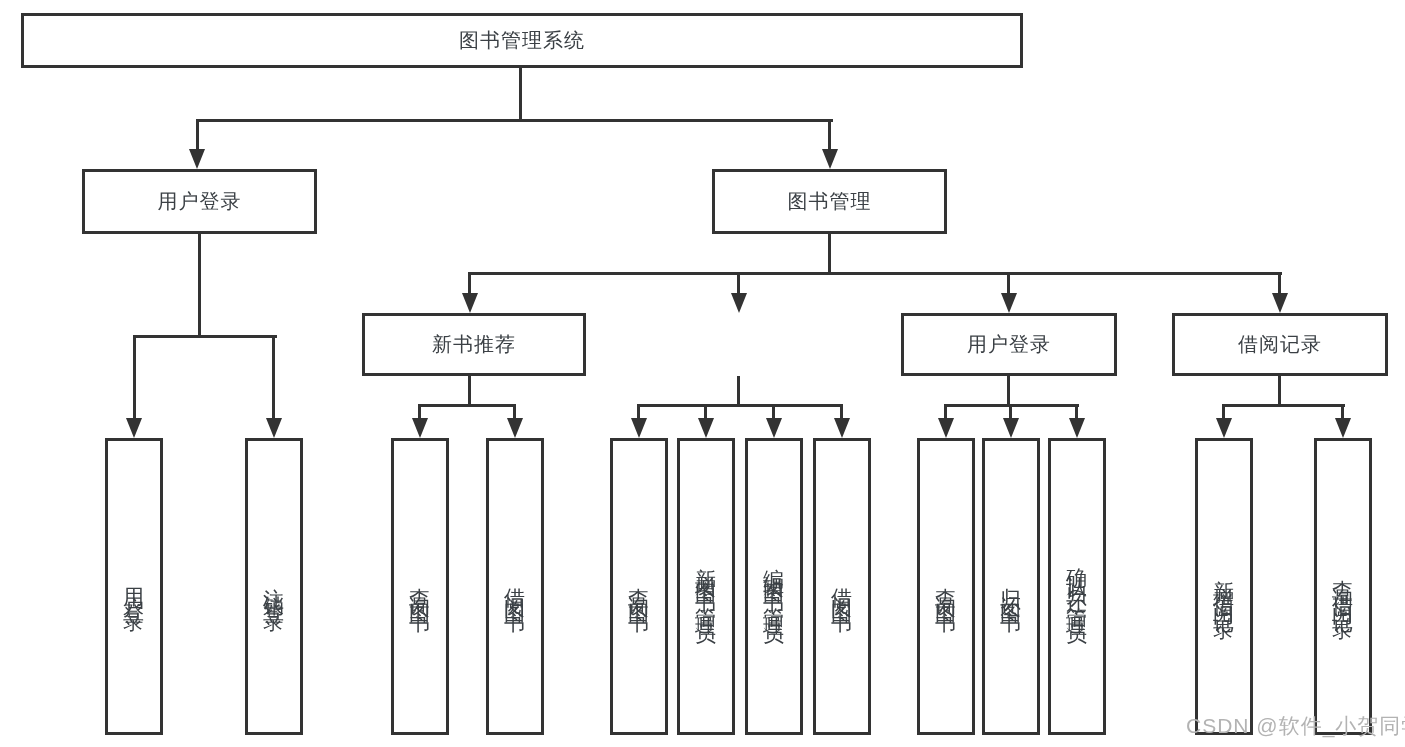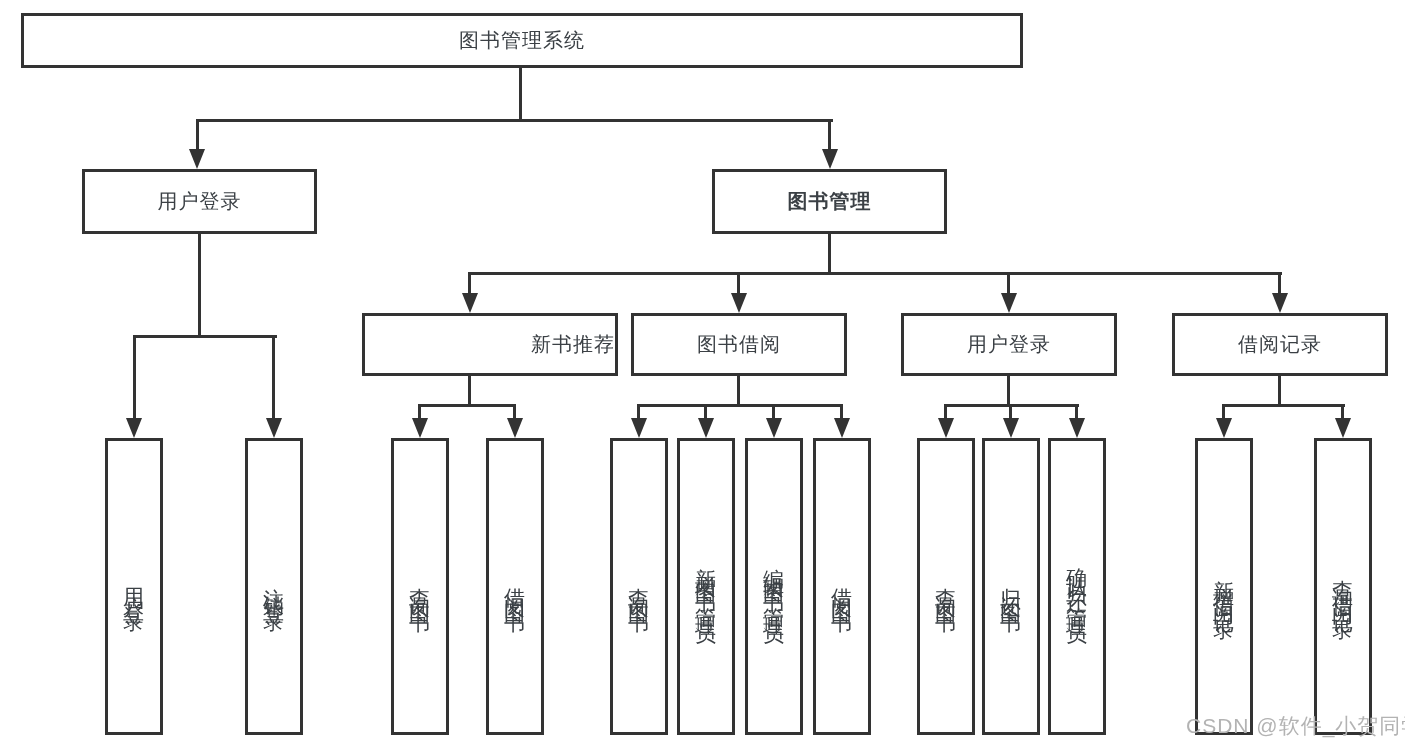--- a/index.html
+++ b/index.html
@@ -68,21 +68,21 @@
   <div class="vl" style="left:519px;top:68px;height:51px;"></div>
   <div class="hl" style="left:196px;top:119px;width:637px;"></div>
   <div class="vl" style="left:196px;top:119px;height:30px;"></div>
   <div class="ar" style="left:189px;top:149px;"></div>
   <div class="vl" style="left:828px;top:119px;height:30px;"></div>
   <div class="ar" style="left:822px;top:149px;"></div>
 
   <div class="box" style="left:82px;top:169px;width:235px;height:65px;">
     <span>用户登录</span>
   </div>
-  <div class="box" style="left:712px;top:169px;width:235px;height:65px;font-weight:bold;">
+  <div class="box" style="left:712px;top:169px;width:235px;height:65px;">
     <span>图书管理</span>
   </div>
 
   <div class="vl" style="left:198px;top:233px;height:102px;"></div>
   <div class="hl" style="left:133px;top:335px;width:144px;"></div>
   <div class="vl" style="left:133px;top:335px;height:83px;"></div>
   <div class="ar" style="left:126px;top:418px;"></div>
   <div class="vl" style="left:272px;top:335px;height:83px;"></div>
   <div class="ar" style="left:266px;top:418px;"></div>
 
@@ -90,25 +90,22 @@
   <div class="hl" style="left:468px;top:272px;width:814px;"></div>
   <div class="vl" style="left:468px;top:272px;height:21px;"></div>
   <div class="ar" style="left:462px;top:293px;"></div>
   <div class="vl" style="left:737px;top:272px;height:21px;"></div>
   <div class="ar" style="left:731px;top:293px;"></div>
   <div class="vl" style="left:1007px;top:272px;height:21px;"></div>
   <div class="ar" style="left:1001px;top:293px;"></div>
   <div class="vl" style="left:1278px;top:272px;height:21px;"></div>
   <div class="ar" style="left:1272px;top:293px;"></div>
 
-  <div class="box" style="left:362px;top:313px;width:256px;height:63px;justify-content:flex-end;">
+  <div class="box" style="left:362px;top:313px;width:224px;height:63px;">
     <span>新书推荐</span>
-  </div>
-  <div class="box" style="left:631px;top:313px;width:216px;height:63px;">
-    <span>图书借阅</span>
   </div>
   <div class="box" style="left:901px;top:313px;width:216px;height:63px;">
     <span>用户登录</span>
   </div>
   <div class="box" style="left:1172px;top:313px;width:216px;height:63px;">
     <span>借阅记录</span>
   </div>
 
   <div class="vl" style="left:468px;top:376px;height:28px;"></div>
   <div class="hl" style="left:418px;top:404px;width:98px;"></div>

